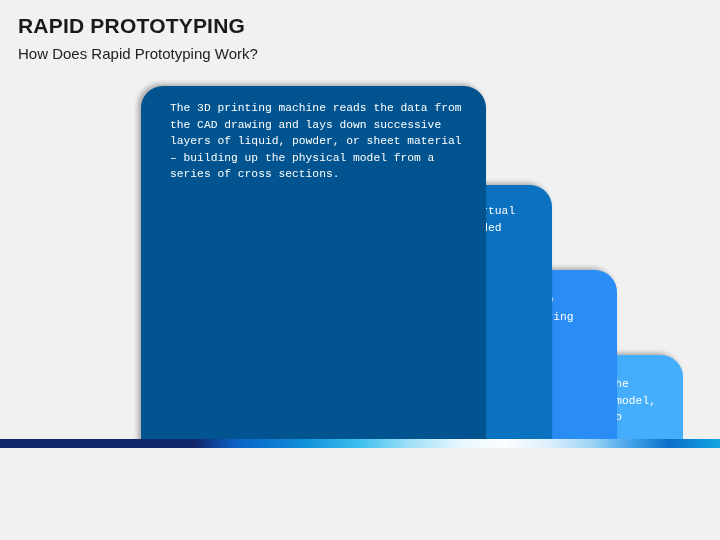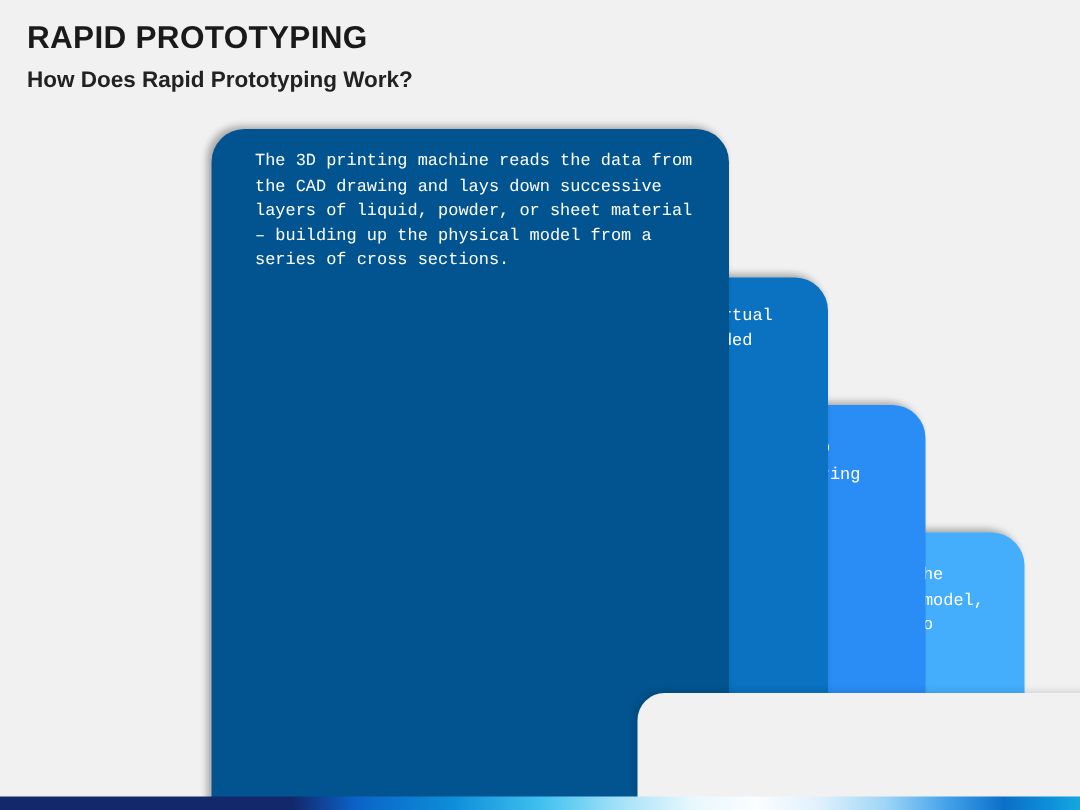--- a/index.html
+++ b/index.html
@@ -10,21 +10,21 @@
     width: 720px;
     height: 540px;
     background: #f1f1f1;
     font-family: "Liberation Sans", sans-serif;
     overflow: hidden;
   }
 
   #slide {
     position: relative;
     width: 720px;
-    height: 540px;
+    height: 448px;
     background: #f1f1f1;
     overflow: hidden;
   }
 
   
   #header {
     position: absolute;
     left: 18px;
     top: 14px;
     width: 600px;
@@ -33,21 +33,21 @@
     font-size: 21px;
     font-weight: bold;
     color: #1a1a1a;
     letter-spacing: 0.2px;
     line-height: 1.15;
     white-space: nowrap;
   }
   #page-subtitle {
     margin-top: 7px;
     font-size: 15px;
-    font-weight: bold;
+    font-weight: normal;
     color: #222222;
     line-height: 1.2;
     white-space: nowrap;
   }
 
   
   .step-box {
     position: absolute;
     box-sizing: border-box;
     border-radius: 22px 22px 0 0;

